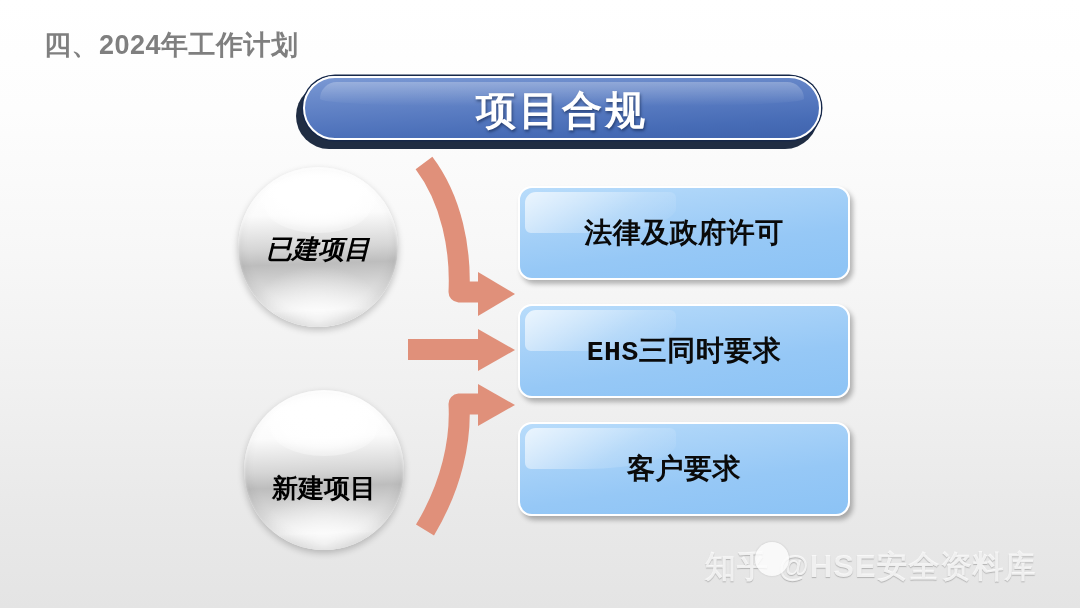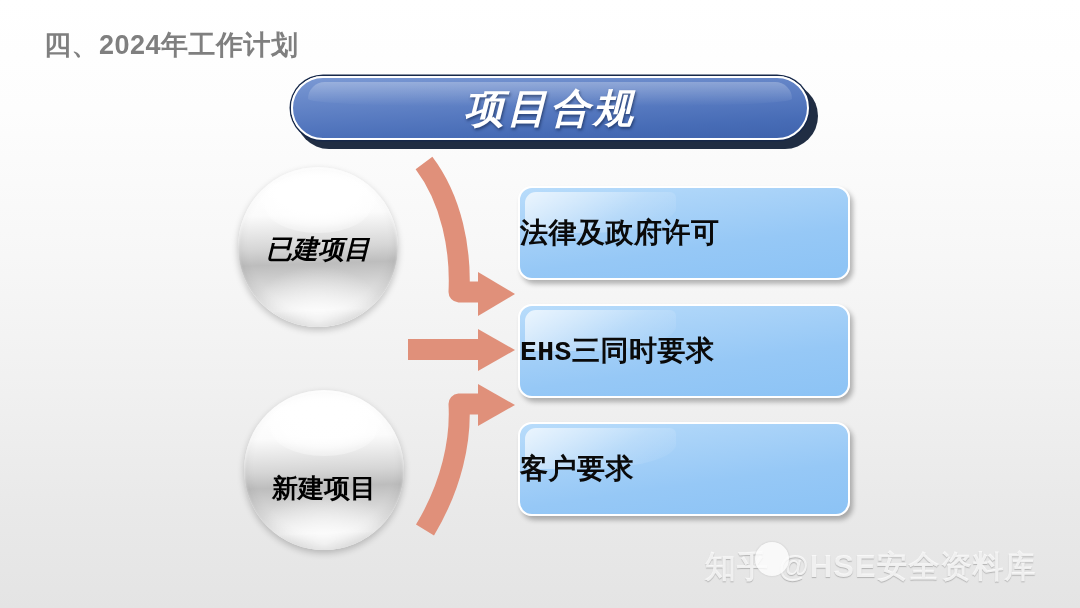--- a/index.html
+++ b/index.html
@@ -53,38 +53,37 @@
     left: 5px;
     top: 7px;
     width: 522px;
     height: 66px;
     border-radius: 33px;
     background: #0d1b33;
     opacity: 0.92;
   }
   .pill {
     position: absolute;
-    left: 0;
+    left: 12px;
     top: 0;
     width: 518px;
     height: 64px;
     border-radius: 32px;
     background: linear-gradient(177deg,
                 #7b99d4 0%,
                 #6b8bcb 22%,
                 #5578bf 55%,
                 #476cb6 78%,
                 #3f63ad 100%);
     border: 2px solid #ffffff;
     box-sizing: border-box;
     box-shadow: 0 0 0 1.5px #16284a;
     display: flex;
-    align-items: center;
+    align-items: flex-end;
     justify-content: center;
-    font-style: italic;
   }
   .pill::after {
     content: "";
     position: absolute;
     left: 3%;
     right: 3%;
     top: 4px;
     height: 40%;
     border-radius: 28px 28px 50% 50%;
     background: linear-gradient(180deg, rgba(255,255,255,0.26), rgba(255,255,255,0.0));
@@ -161,20 +160,21 @@
     background: linear-gradient(172deg,
                 #b8dcfb 0%,
                 #a8d2f8 30%,
                 #96c8f6 62%,
                 #8cc3f5 100%);
     border: 2px solid #ffffff;
     box-sizing: border-box;
     box-shadow: 3px 4px 5px rgba(0,0,0,0.28);
     display: flex;
     align-items: center;
+    justify-content: center;
   }
   .box::before {
     content: "";
     position: absolute;
     left: 5px;
     top: 4px;
     width: 46%;
     height: 46%;
     border-radius: 11px 6px 60% 6px;
     background: linear-gradient(145deg, rgba(255,255,255,0.72) 0%, rgba(255,255,255,0.18) 60%, rgba(255,255,255,0) 100%);

